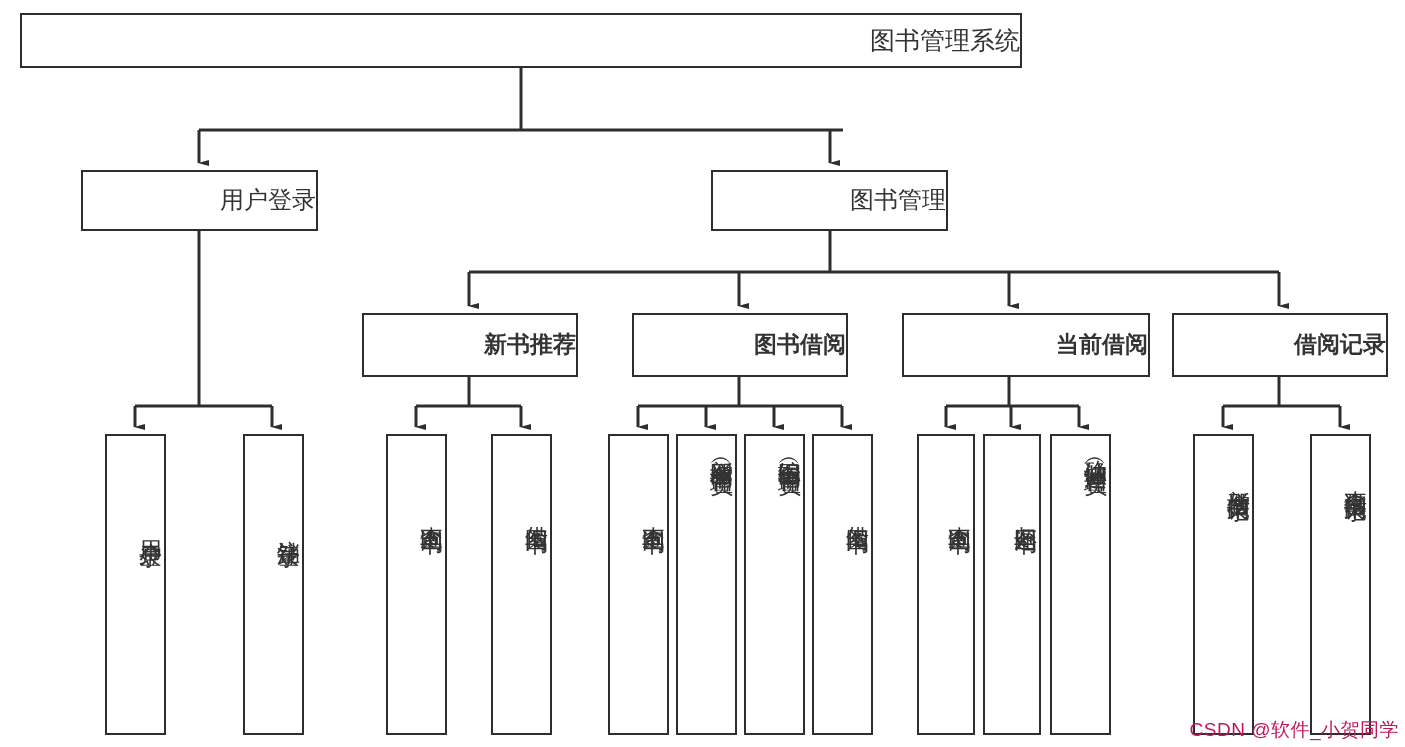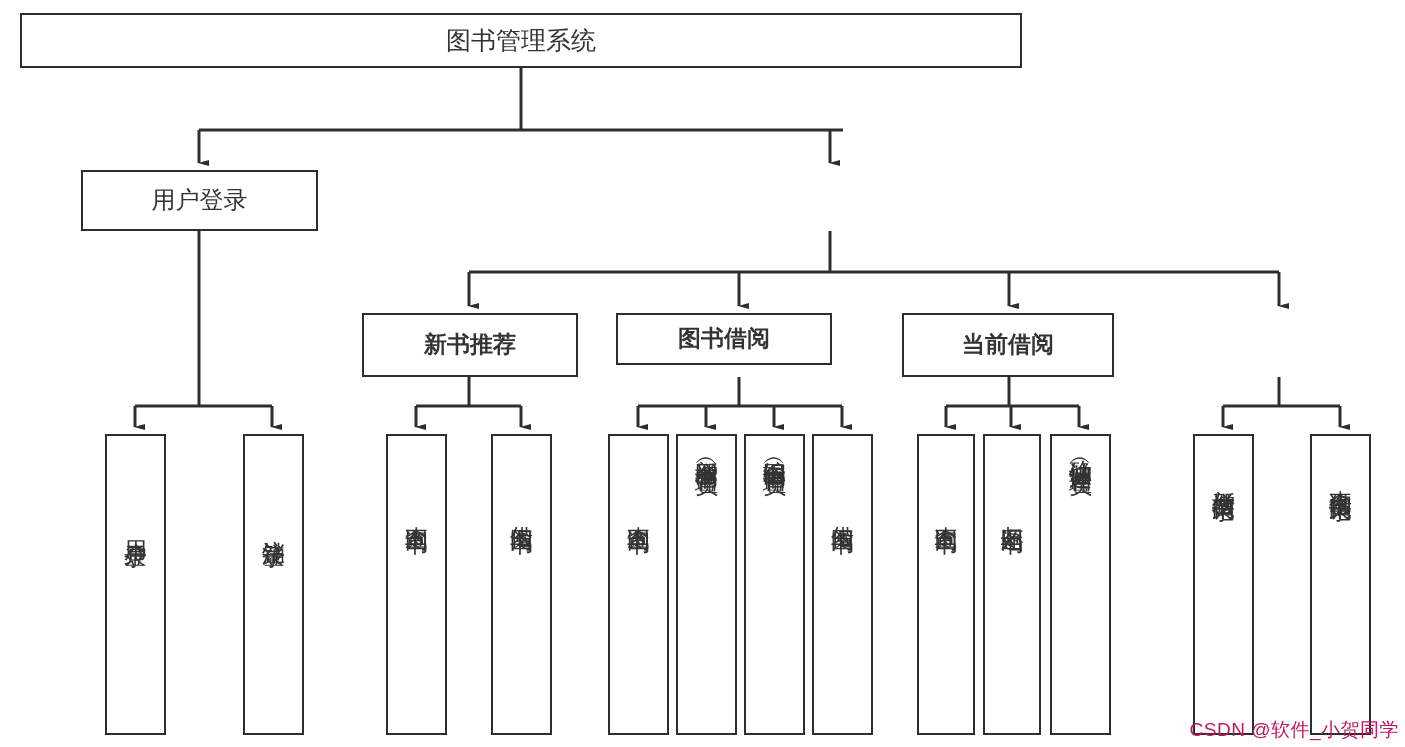--- a/index.html
+++ b/index.html
@@ -26,21 +26,21 @@
     width: 1405px;
     height: 747px;
   }
   .node-box {
     position: absolute;
     box-sizing: border-box;
     border: 2px solid #2e2e2e;
     background: #ffffff;
     display: flex;
     align-items: center;
-    justify-content: center;
+    justify-content: flex-end;
     overflow: hidden;
   }
   .node-label {
     color: #333333;
     white-space: nowrap;
     line-height: 1.18;
     text-align: center;
   }
   .level0 .node-label { font-size: 25px; }
   .level1 .node-label { font-size: 24px; }
@@ -122,29 +122,35 @@
     </g>
   </svg>
 
   <div class="node-box level0" style="left:20px; top:13px; width:1002px; height:55px;">
     <span class="node-label">图书管理系统</span>
   </div>
 
   <div class="node-box level1" style="left:81px; top:170px; width:237px; height:61px;">
     <span class="node-label">用户登录</span>
   </div>
+  <div class="node-box level1" style="left:711px; top:170px; width:237px; height:61px;">
+    <span class="node-label">图书管理</span>
+  </div>
 
   <div class="node-box level2" style="left:362px; top:313px; width:216px; height:64px;">
     <span class="node-label">新书推荐</span>
   </div>
-  <div class="node-box level2" style="left:616px; top:313px; width:216px; height:52px;">
+  <div class="node-box level2" style="left:632px; top:313px; width:216px; height:64px;">
     <span class="node-label">图书借阅</span>
   </div>
-  <div class="node-box level2" style="left:902px; top:313px; width:212px; height:64px;">
+  <div class="node-box level2" style="left:902px; top:313px; width:248px; height:64px;">
     <span class="node-label">当前借阅</span>
+  </div>
+  <div class="node-box level2" style="left:1172px; top:313px; width:216px; height:64px;">
+    <span class="node-label">借阅记录</span>
   </div>
 
   <div class="node-box leaf" style="left:105px; top:434px; width:61px; height:301px; padding-top:86px;">
     <span class="node-label">用户登录</span>
   </div>
   <div class="node-box leaf" style="left:243px; top:434px; width:61px; height:301px; padding-top:86px;">
     <span class="node-label">注销登录</span>
   </div>
 
   <div class="node-box leaf" style="left:386px; top:434px; width:61px; height:301px; padding-top:72px;">

